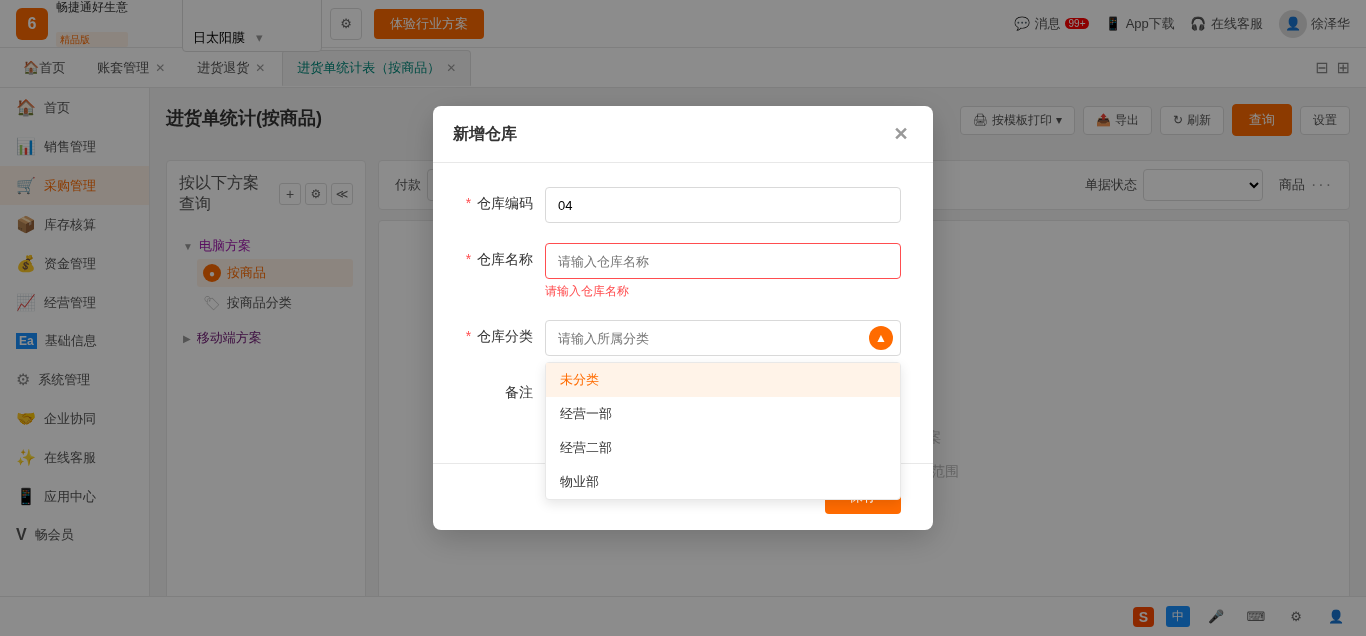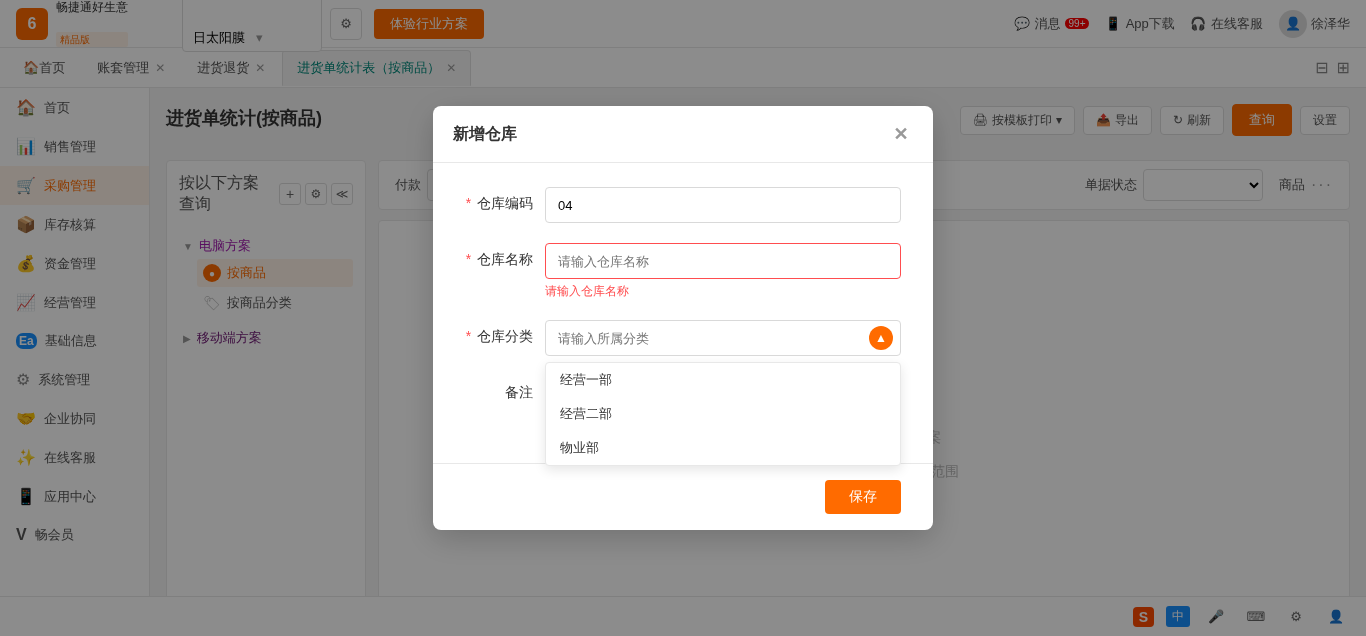--- a/index.html
+++ b/index.html
@@ -331,21 +331,21 @@
     </div>
     <div class="sidebar-item">
       <span class="sidebar-icon">💰</span>
       <span>资金管理</span>
     </div>
     <div class="sidebar-item">
       <span class="sidebar-icon">📈</span>
       <span>经营管理</span>
     </div>
     <div class="sidebar-item">
-      <span class="sidebar-icon" style="font-style:normal;font-size:12px;font-weight:bold;background:#1890ff;color:#fff;border-radius:7px;padding:1px 3px;">Ea</span>
+      <span class="sidebar-icon" style="font-style:normal;font-size:12px;font-weight:bold;background:#1890ff;color:#fff;border-radius:0;padding:1px 3px;">Ea</span>
       <span>基础信息</span>
     </div>
     <div class="sidebar-item">
       <span class="sidebar-icon">⚙</span>
       <span>系统管理</span>
     </div>
     <div class="sidebar-item">
       <span class="sidebar-icon">🤝</span>
       <span>企业协同</span>
     </div>
@@ -494,20 +494,21 @@
       <div class="form-row">
         <div class="form-label">
           <span class="required-mark">*</span>
           <span>仓库分类</span>
         </div>
         <div class="form-control form-select-wrap" style="position:relative;">
           <input class="form-input" type="text" placeholder="请输入所属分类" style="">
           <div class="select-arrow">▲</div>
           
           <div class="dropdown-list">
+            <div class="dropdown-item selected">未分类</div>
             <div class="dropdown-item">经营一部</div>
             <div class="dropdown-item">经营二部</div>
             <div class="dropdown-item">物业部</div>
           </div>
         </div>
       </div>
 
       <div class="form-row" style="margin-bottom:0;">
         <div class="form-label">
           <span>备注</span>

